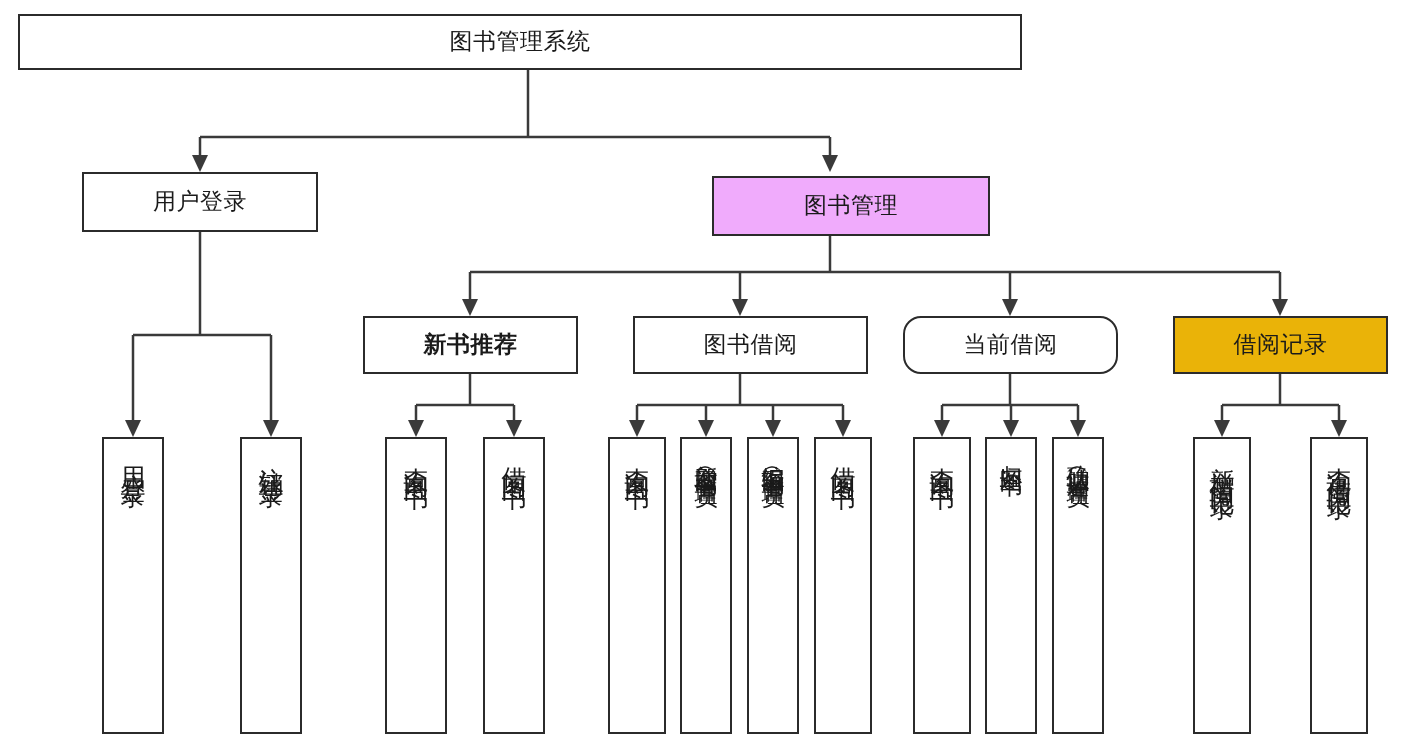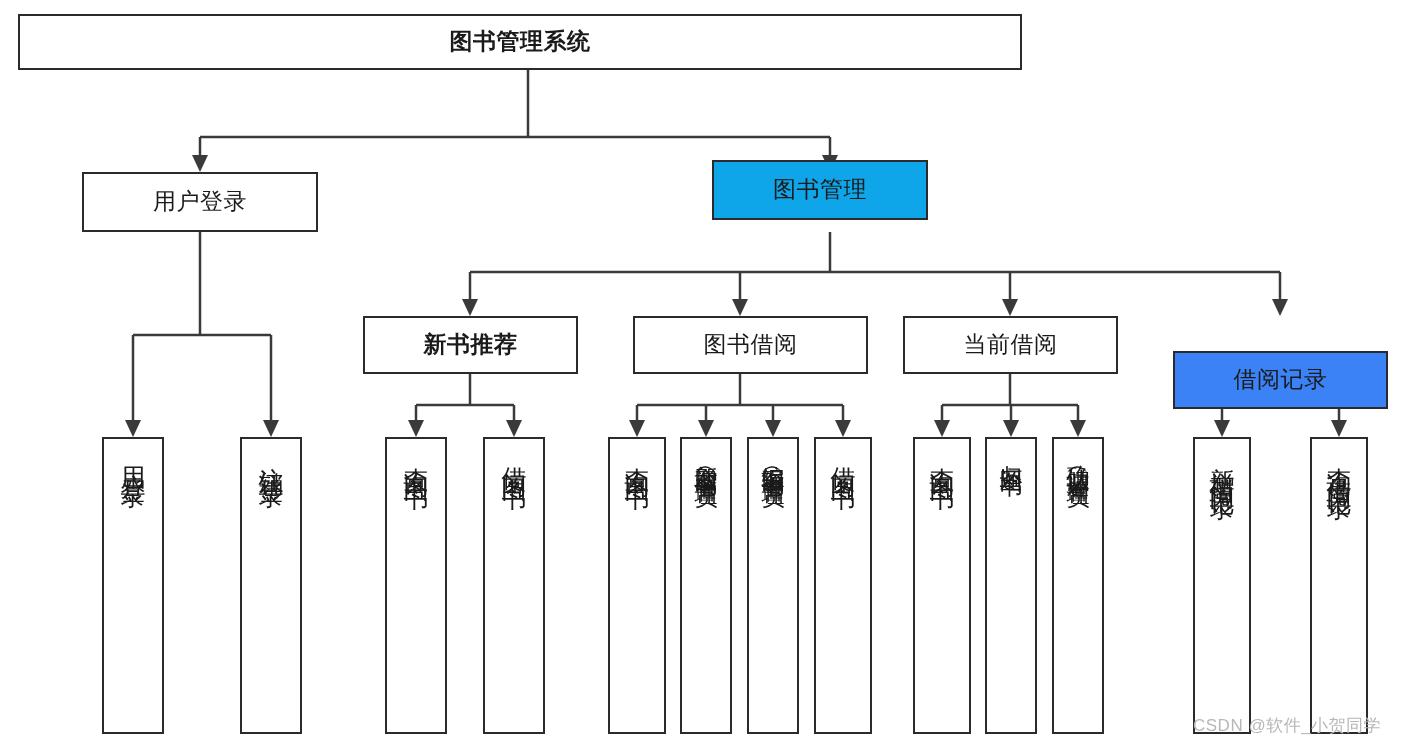--- a/index.html
+++ b/index.html
@@ -132,39 +132,39 @@
       <path d="M 1070 420 L 1078 437 L 1086 420 Z" fill="#3a3a3a"></path>
       <line x1="1280" y1="374" x2="1280" y2="405" stroke="#3a3a3a" stroke-width="2.5" stroke-linecap="butt"></line>
       <line x1="1222" y1="405" x2="1339" y2="405" stroke="#3a3a3a" stroke-width="2.5" stroke-linecap="butt"></line>
       <line x1="1222" y1="405" x2="1222" y2="420" stroke="#3a3a3a" stroke-width="2.5" stroke-linecap="butt"></line>
       <path d="M 1214 420 L 1222 437 L 1230 420 Z" fill="#3a3a3a"></path>
       <line x1="1339" y1="405" x2="1339" y2="420" stroke="#3a3a3a" stroke-width="2.5" stroke-linecap="butt"></line>
       <path d="M 1331 420 L 1339 437 L 1347 420 Z" fill="#3a3a3a"></path>
     </svg>
 
   <div id="node-layer">
-      <div class="node horiz root" style="left: 18px; top: 14px; width: 1004px; height: 56px; border-color: rgb(43, 43, 43); background: rgb(255, 255, 255); color: rgb(26, 26, 26); font-weight: bold;">
+      <div class="node horiz root" style="left: 18px; top: 14px; width: 1004px; height: 56px; border-color: rgb(43, 43, 43); background: rgb(255, 255, 255); color: rgb(26, 26, 26);">
         <span class="label">图书管理系统</span>
       </div>
       <div class="node horiz" style="left: 82px; top: 172px; width: 236px; height: 60px; border-color: rgb(43, 43, 43); background: rgb(255, 255, 255); color: rgb(26, 26, 26);">
         <span class="label">用户登录</span>
       </div>
-      <div class="node horiz" style="left: 712px; top: 160px; width: 216px; height: 60px; border-color: rgb(43, 43, 43); background: #0ea5e9; color: rgb(26, 26, 26);">
+      <div class="node horiz" style="left: 712px; top: 176px; width: 278px; height: 60px; border-color: rgb(43, 43, 43); background: #f0abfc; color: rgb(26, 26, 26);">
         <span class="label">图书管理</span>
       </div>
       <div class="node horiz" style="left: 363px; top: 316px; width: 215px; height: 58px; border-color: rgb(43, 43, 43); background: rgb(255, 255, 255); color: rgb(26, 26, 26); font-weight: bold;">
         <span class="label">新书推荐</span>
       </div>
       <div class="node horiz" style="left: 633px; top: 316px; width: 235px; height: 58px; border-color: rgb(43, 43, 43); background: rgb(255, 255, 255); color: rgb(26, 26, 26);">
         <span class="label">图书借阅</span>
       </div>
-      <div class="node horiz" style="left: 903px; top: 316px; width: 215px; height: 58px; border-color: rgb(43, 43, 43); background: rgb(255, 255, 255); color: rgb(26, 26, 26);">
+      <div class="node horiz" style="left: 903px; top: 316px; width: 215px; height: 58px; border-color: rgb(43, 43, 43); background: rgb(255, 255, 255); color: rgb(26, 26, 26); border-radius: 18px;">
         <span class="label">当前借阅</span>
       </div>
-      <div class="node horiz" style="left: 1173px; top: 316px; width: 215px; height: 58px; border-color: rgb(43, 43, 43); background: #3b82f6; color: rgb(26, 26, 26); margin-top: 35px;">
+      <div class="node horiz" style="left: 1173px; top: 316px; width: 215px; height: 58px; border-color: rgb(43, 43, 43); background: #eab308; color: rgb(26, 26, 26);">
         <span class="label">借阅记录</span>
       </div>
       <div class="node vert" style="left: 102px; top: 437px; width: 62px; height: 297px; border-color: rgb(43, 43, 43); background: rgb(255, 255, 255); color: rgb(26, 26, 26);">
         <span class="label">用户登录</span>
       </div>
       <div class="node vert" style="left: 240px; top: 437px; width: 62px; height: 297px; border-color: rgb(43, 43, 43); background: rgb(255, 255, 255); color: rgb(26, 26, 26);">
         <span class="label">注销登录</span>
       </div>
       <div class="node vert" style="left: 385px; top: 437px; width: 62px; height: 297px; border-color: rgb(43, 43, 43); background: rgb(255, 255, 255); color: rgb(26, 26, 26);">
         <span class="label">查询图书</span>
@@ -194,14 +194,13 @@
         <span class="label">确认归还（管理员）</span>
       </div>
       <div class="node vert" style="left: 1193px; top: 437px; width: 58px; height: 297px; border-color: rgb(43, 43, 43); background: rgb(255, 255, 255); color: rgb(26, 26, 26);">
         <span class="label">新增借阅记录</span>
       </div>
       <div class="node vert" style="left: 1310px; top: 437px; width: 58px; height: 297px; border-color: rgb(43, 43, 43); background: rgb(255, 255, 255); color: rgb(26, 26, 26);">
         <span class="label">查询借阅记录</span>
       </div>
     </div>
 
-  <div class="watermark">CSDN @软件_小贺同学</div>
 </div>
 
 </body></html>

